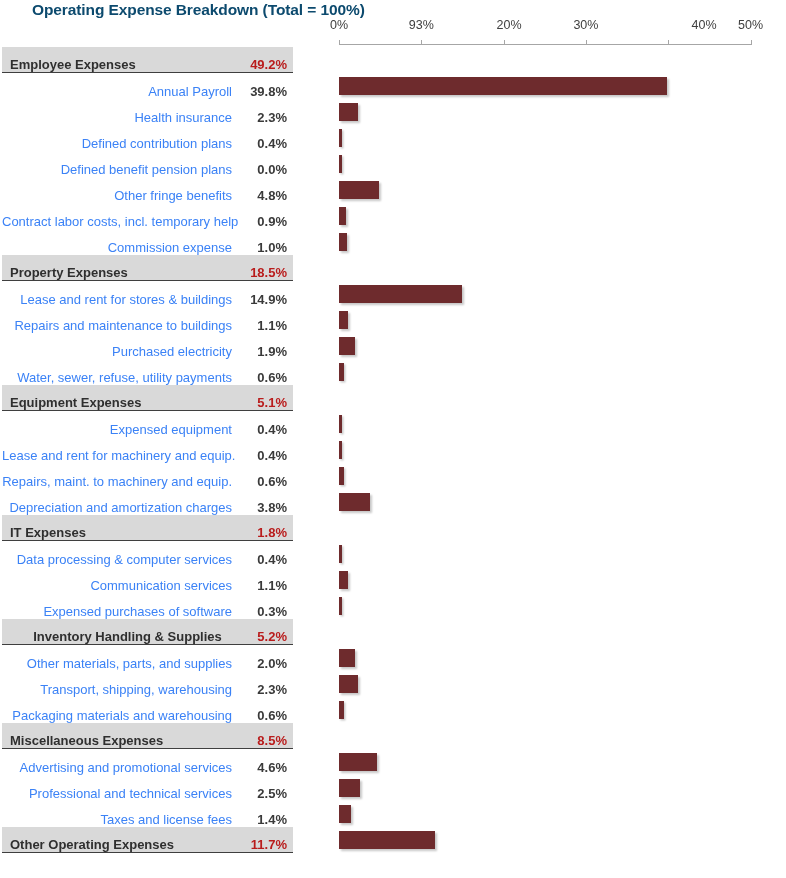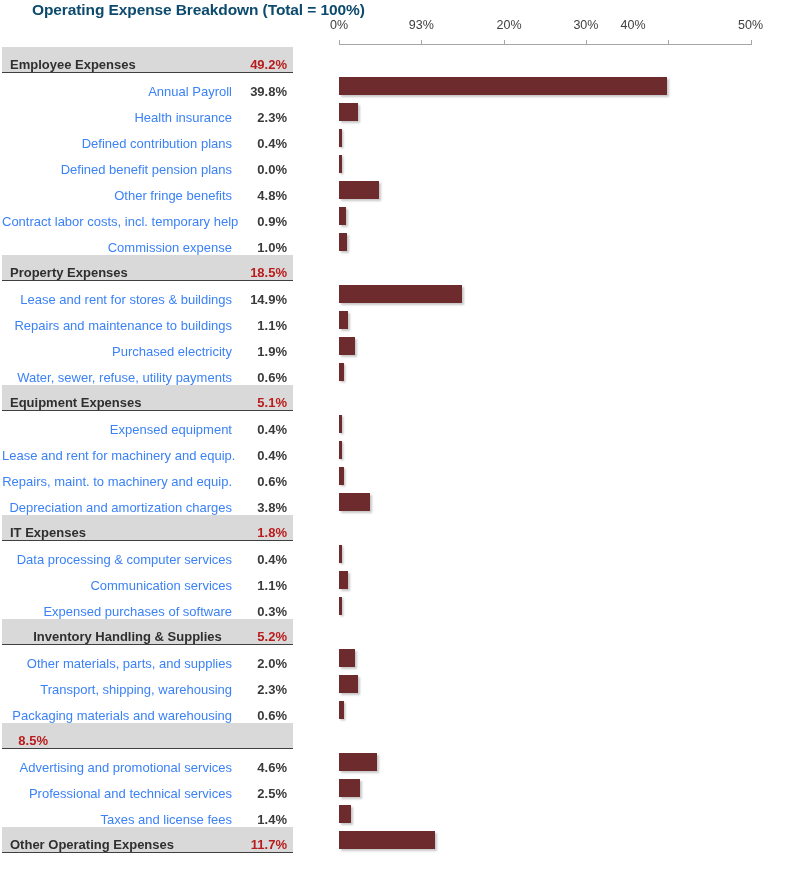--- a/index.html
+++ b/index.html
@@ -138,21 +138,21 @@
   <div id="axis">
     <div id="axis-line" style="width: 411.5px;"></div>
   <div class="axis-tick-label" style="left: 339px;">0%</div>
       <div class="axis-tick-mark" style="left: 339px;"></div>
       <div class="axis-tick-label" style="left: 421.3px;">93%</div>
       <div class="axis-tick-mark" style="left: 421.3px;"></div>
       <div class="axis-tick-label" style="left: 481px; margin-left: 28px;">20%</div>
       <div class="axis-tick-mark" style="left: 503.6px;"></div>
       <div class="axis-tick-label" style="left: 585.9px;">30%</div>
       <div class="axis-tick-mark" style="left: 585.9px;"></div>
-      <div class="axis-tick-label" style="left: 633px;">40%</div>
+      <div class="axis-tick-label" style="left: 704px;">40%</div>
       <div class="axis-tick-mark" style="left: 668.2px;"></div>
       <div class="axis-tick-label" style="left: 750.5px;">50%</div>
       <div class="axis-tick-mark" style="left: 750.5px;"></div>
     </div>
 
   <div id="rows">
       <div class="row header">
         <div class="row-labelblock">
           <div class="row-label">Employee Expenses</div>
           <div class="row-value">49.2%</div>
@@ -371,20 +371,21 @@
         <div class="row-labelblock">
           <div class="row-label">Packaging materials and warehousing</div>
           <div class="row-value">0.6%</div>
         </div>
         <div class="bar-track">
           <div class="bar" style="width: 4.938px; background: rgb(110, 43, 45);"></div>
         </div>
       </div>
       <div class="row header">
         <div class="row-labelblock">
+          <div class="row-label">Miscellaneous Expenses</div>
           <div class="row-value">8.5%</div>
         </div>
         <div class="bar-track"></div>
       </div>
       <div class="row">
         <div class="row-labelblock">
           <div class="row-label">Advertising and promotional services</div>
           <div class="row-value">4.6%</div>
         </div>
         <div class="bar-track">

